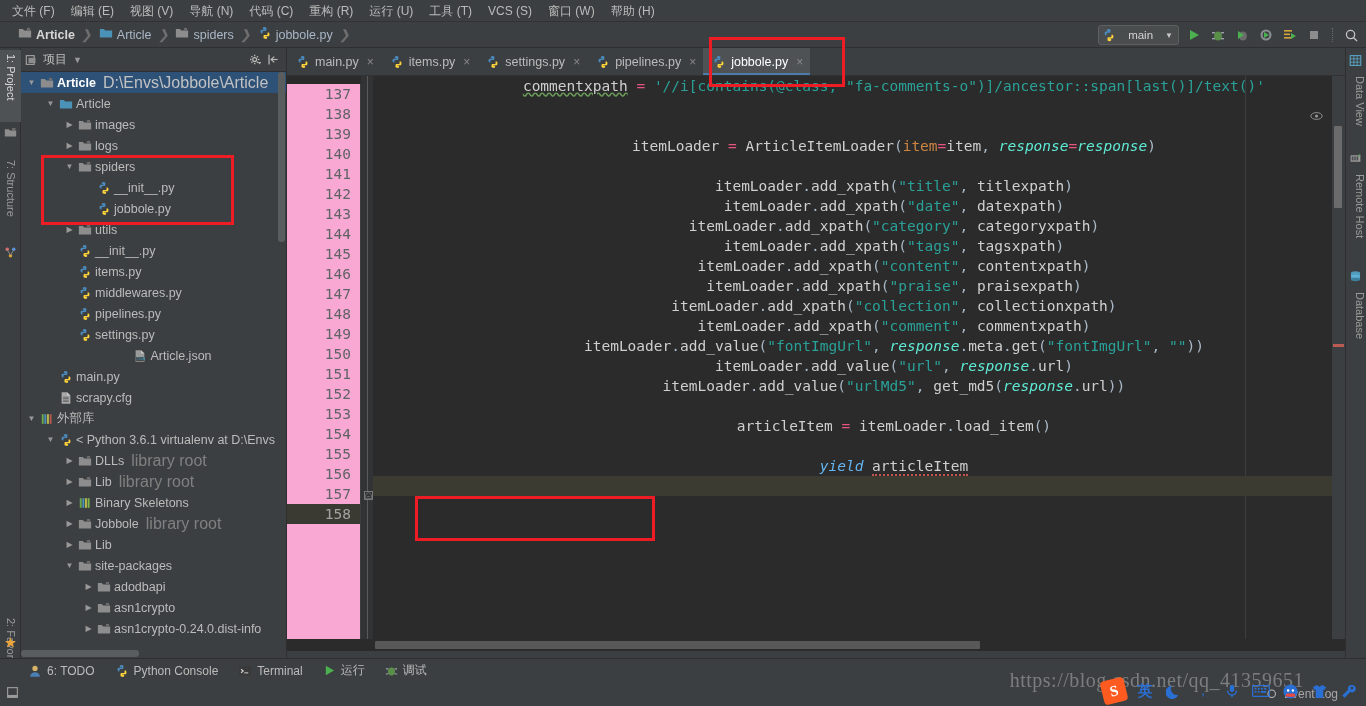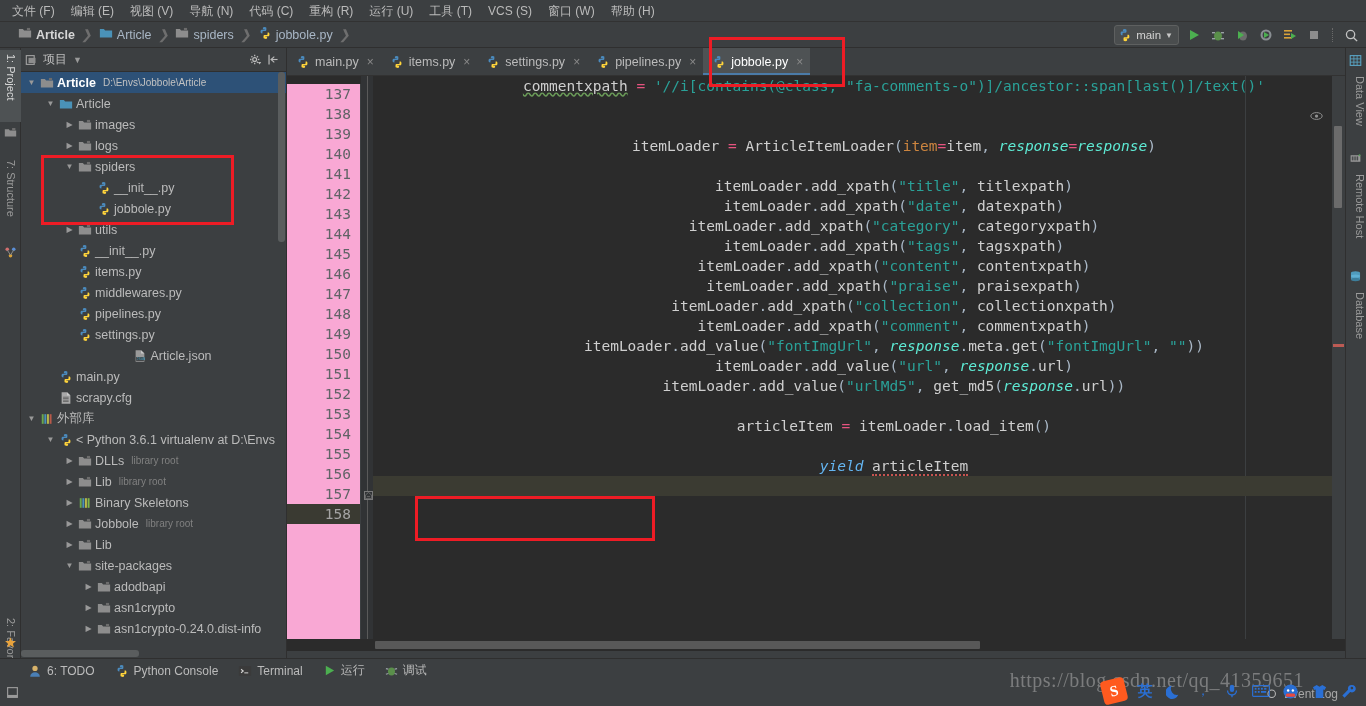--- a/index.html
+++ b/index.html
@@ -35,21 +35,21 @@
   .crumb-sep {
     color: #6e6e6e; margin: 0 6px 0 7px; font-size: 13px;
     transform: skewX(-12deg); display: inline-block;
   }
 
   .toolbar-right {
     position: absolute; right: 6px; top: 24px; height: 22px;
     display: flex; align-items: center; gap: 6px;
   }
   .runconfig {
-    display:flex; align-items:center; gap:4px; height:20px;
+    display:flex; align-items:center; gap:12px; height:20px;
     border:1px solid #5e6060; border-radius:3px; background:#4a4d4e;
     padding: 0 5px 0 3px;
   }
   .runconfig .lbl { font-size:11.5px; color:#d2d2d2; }
   .tb-ico { width:18px; height:18px; display:flex; align-items:center; justify-content:center; }
   .tb-div { width:1px; height:14px; border-left:1px dotted #6a6a6a; margin:0 3px; }
 
   
   .leftstrip {
     position: absolute; top: 48px; left: 0; width: 21px; height: 610px;
@@ -94,21 +94,21 @@
     color: #bbbbbb; padding-left: 4px;
   }
   .trow.sel { background: #2d5177; }
   .trow .arrow {
     width: 13px; flex: 0 0 13px; display: flex; align-items: center;
     justify-content: center; color: #999; font-size: 8px;
   }
   .trow .tico { width: 17px; flex: 0 0 17px; display:flex; align-items:center; justify-content:center; margin-right: 2px;}
   .trow .tlbl { color: #bbbbbb; }
   .trow.sel .tlbl { color: #ffffff; font-weight: bold; }
-  .trow .tsub { color: #808080; margin-left: 7px; font-size: 10px; }
+  .trow .tsub { color: #808080; margin-left: 7px; font-size: 16px; }
   .trow.sel .tsub { color: #c2c2c2; font-weight: normal; }
 
   
   .tree-vscroll {
     position:absolute; right:1px; top:0px; width:7px; height:170px;
     background:#5a5d5e; border-radius:3px;
   }
   .tree-hscroll {
     position:absolute; left:0px; bottom:1px; height:7px; width:118px;
     background:#5a5d5e; border-radius:3px;

